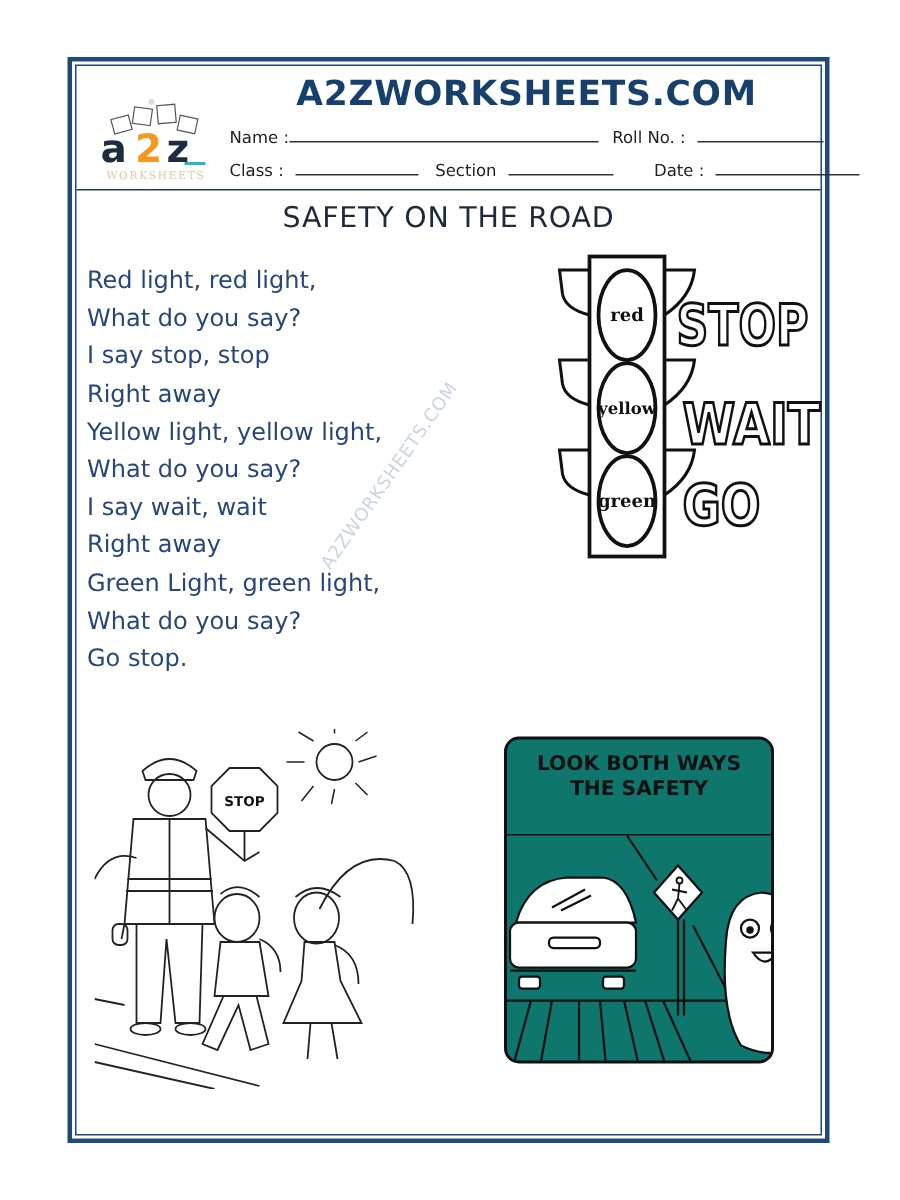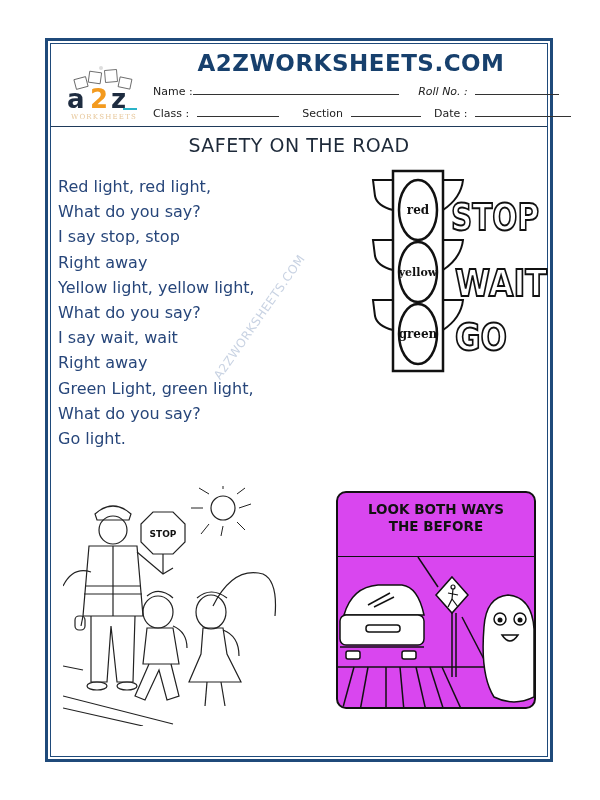--- a/index.html
+++ b/index.html
@@ -47,22 +47,22 @@
 
     .watermark {
       position: absolute; left: 160px; top: 330px; transform: rotate(-55deg);
       font-family: "DejaVu Sans", sans-serif; font-size: 12px; color: #c9d3e3; letter-spacing: 0.5px;
       transform-origin: left top; white-space: nowrap;
     }
     .traffic { position: absolute; left: 312px; top: 124px; width: 190px; height: 210px; }
     .guard-pic { position: absolute; left: 12px; top: 442px; width: 218px; height: 240px; }
     .crossing-pic { position: absolute; left: 285px; top: 447px; width: 206px; height: 225px; }
     .crossing-box {
-      position: absolute; left: 0; top: 0; width: 200px; height: 218px; border: 2.5px solid #111;
-      border-radius: 10px; box-sizing: border-box; overflow: hidden; background: #d946ef;
+      position: absolute; left: 0; top: 0; width: 180px; height: 218px; border: 2.5px solid #111;
+      border-radius: 10px; box-sizing: border-box; overflow: hidden; background: #0f766e;
     }
     .crossing-caption {
       position: absolute; left: 0; right: 0; top: 8px; text-align: center;
       font-family: "DejaVu Sans", sans-serif; font-weight: bold; font-size: 13.5px; line-height: 17px; color: #111;
     }
     .crossing-caption div { white-space: nowrap; }
     .crossing-divider { position: absolute; left: 0; right: 0; top: 63px; border-top: 1.5px solid #111; }
   </style>
 </head>
 <body>
@@ -85,48 +85,48 @@
         <text x="29" y="44" font-family="DejaVu Sans, sans-serif" font-weight="bold" font-size="26" fill="#f39a1e">2</text>
         <text x="50" y="44" font-family="DejaVu Sans, sans-serif" font-weight="bold" font-size="26" fill="#1e2c40">z</text>
         <rect x="62" y="44" width="14" height="2" fill="#2bb3c8"></rect>
         <text x="43" y="55" text-anchor="middle" font-family="DejaVu Serif, serif" font-size="7" fill="#e7c79a" letter-spacing="1.2">WORKSHEETS</text>
       </svg>
 
       <div class="site-title">A2ZWORKSHEETS.COM</div>
 
       <div class="field-row row1">
         <span class="lbl">Name :</span><span class="line" style="width:206px;"></span>
-        <span class="lbl" style="margin-left:16px;font-style:italic;">Roll No. :</span>
+        <span class="lbl" style="margin-left:6px;">Roll No. :</span>
         <span class="line" style="width:84px;margin-left:4px;"></span>
       </div>
 
       <div class="field-row row2">
         <span class="lbl">Class :</span>
         <span class="line" style="width:82px;margin-left:4px;"></span>
-        <span class="lbl" style="margin-left:20px;">Section</span>
+        <span class="lbl" style="margin-left:8px;">Section</span>
         <span class="line" style="width:70px;margin-left:4px;"></span>
-        <span class="lbl" style="margin-left:10px;">Date :</span>
+        <span class="lbl" style="margin-left:24px;">Date :</span>
         <span class="line" style="width:96px;margin-left:4px;"></span>
       </div>
     </div>
 
     <div class="worksheet-title">SAFETY ON THE ROAD</div>
 
     <ul class="poem">
       <li>Red light, red light,</li>
       <li>What do you say?</li>
       <li>I say stop, stop</li>
       <li>Right away</li>
       <li>Yellow light, yellow light,</li>
       <li>What do you say?</li>
       <li>I say wait, wait</li>
       <li>Right away</li>
       <li>Green Light, green light,</li>
       <li>What do you say?</li>
-      <li>Go light.</li>
+      <li>Go stop.</li>
     </ul>
 
     <div class="watermark">A2ZWORKSHEETS.COM</div>
 
     <svg class="traffic" viewBox="0 0 190 210">
       <g fill="#fff" stroke="#111" stroke-width="2">
 
         <path d="M10 12 L30 12 L30 42 Q14 38 12 28 Z"></path>
         <path d="M80 12 L100 12 Q98 30 80 42 Z"></path>
         <path d="M10 72 L30 72 L30 102 Q14 98 12 88 Z"></path>
@@ -203,21 +203,21 @@
         <line x1="0" y1="222" x2="80" y2="240"></line>
         <line x1="0" y1="180" x2="20" y2="184"></line>
       </g>
       <text x="100" y="51" text-anchor="middle" font-family="DejaVu Sans, sans-serif" font-weight="bold" font-size="9" fill="#111">STOP</text>
     </svg>
 
     <div class="crossing-pic">
       <div class="crossing-box">
         <div class="crossing-caption">
           <div>LOOK BOTH WAYS</div>
-          <div>THE BEFORE</div>
+          <div>THE SAFETY</div>
         </div>
         <div class="crossing-divider"></div>
         <svg style="position:absolute;left:0;top:64px;" width="200" height="154" viewBox="0 0 200 154">
           <g fill="#fff" stroke="#111" stroke-width="1.5">
             <line x1="80" y1="0" x2="100" y2="30"></line>
 
             <path d="M6 58 Q14 30 40 28 L64 28 Q80 30 86 58 Z"></path>
             <rect x="2" y="58" width="84" height="30" rx="6"></rect>
             <rect x="8" y="94" width="14" height="8" rx="2"></rect>
             <rect x="64" y="94" width="14" height="8" rx="2"></rect>

